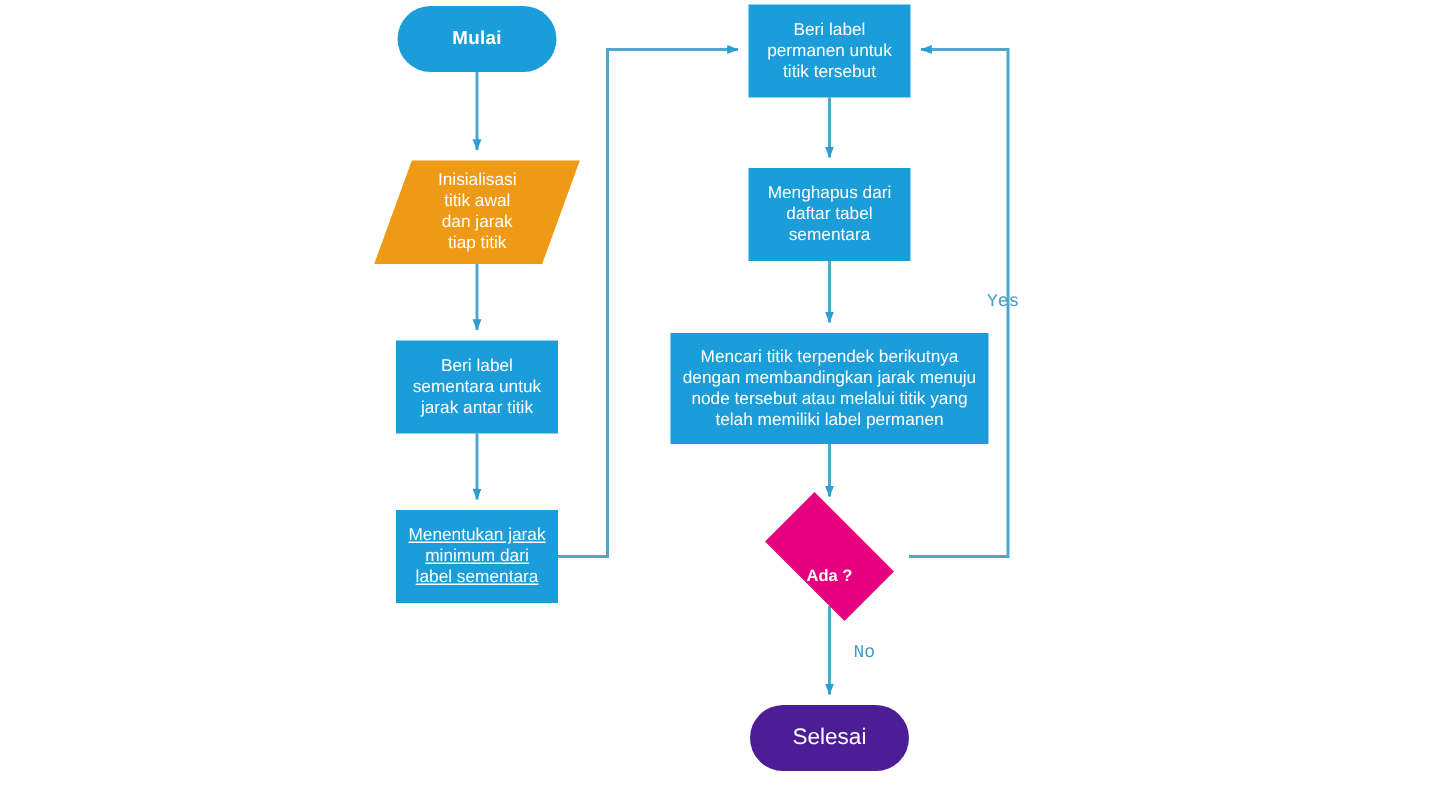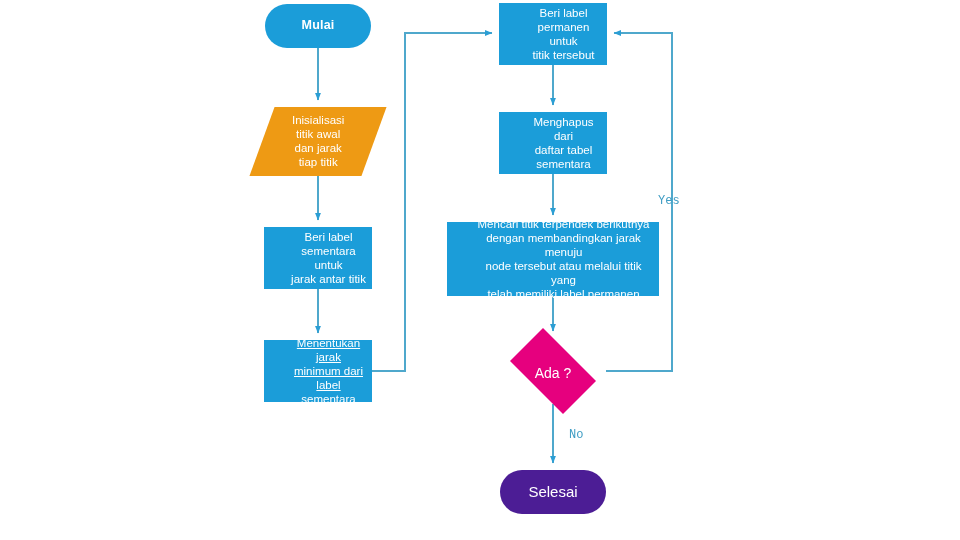--- a/index.html
+++ b/index.html
@@ -49,21 +49,20 @@
     letter-spacing: 0.2px;
   }
   .terminal-end {
     background: #4c1d95;
     border-radius: 28px;
     font-size: 15px;
   }
   .process {
     background: #1b9dd9;
     font-size: 11.5px;
-    padding-left: 21px;
   }
   .io-parallelogram {
     background: #ee9a14;
     font-size: 11.5px;
     transform: skewX(-20deg);
   }
   .io-parallelogram > span {
     transform: skewX(20deg);
   }
   .decision-wrap {
@@ -75,29 +74,30 @@
     left: 0;
     top: 0;
     width: 100%;
     height: 100%;
     background: #e6007e;
     transform: rotate(45deg) scale(0.707);
   }
   .decision-label {
     position: absolute;
     left: 0;
-    top: 2px;
+    top: 13px;
     width: 100%;
     height: 100%;
     display: flex;
     align-items: center;
     justify-content: center;
     color: #ffffff;
-    font-size: 14px;
+    font-size: 11px;
     font-family: "Liberation Sans", sans-serif;
+    font-weight: bold;
   }
   .edge-label {
     position: absolute;
     color: #3f9dc4;
     font-size: 12px;
     font-family: Liberation Mono, monospace;
     z-index: 3;
     white-space: nowrap;
   }
 </style>

